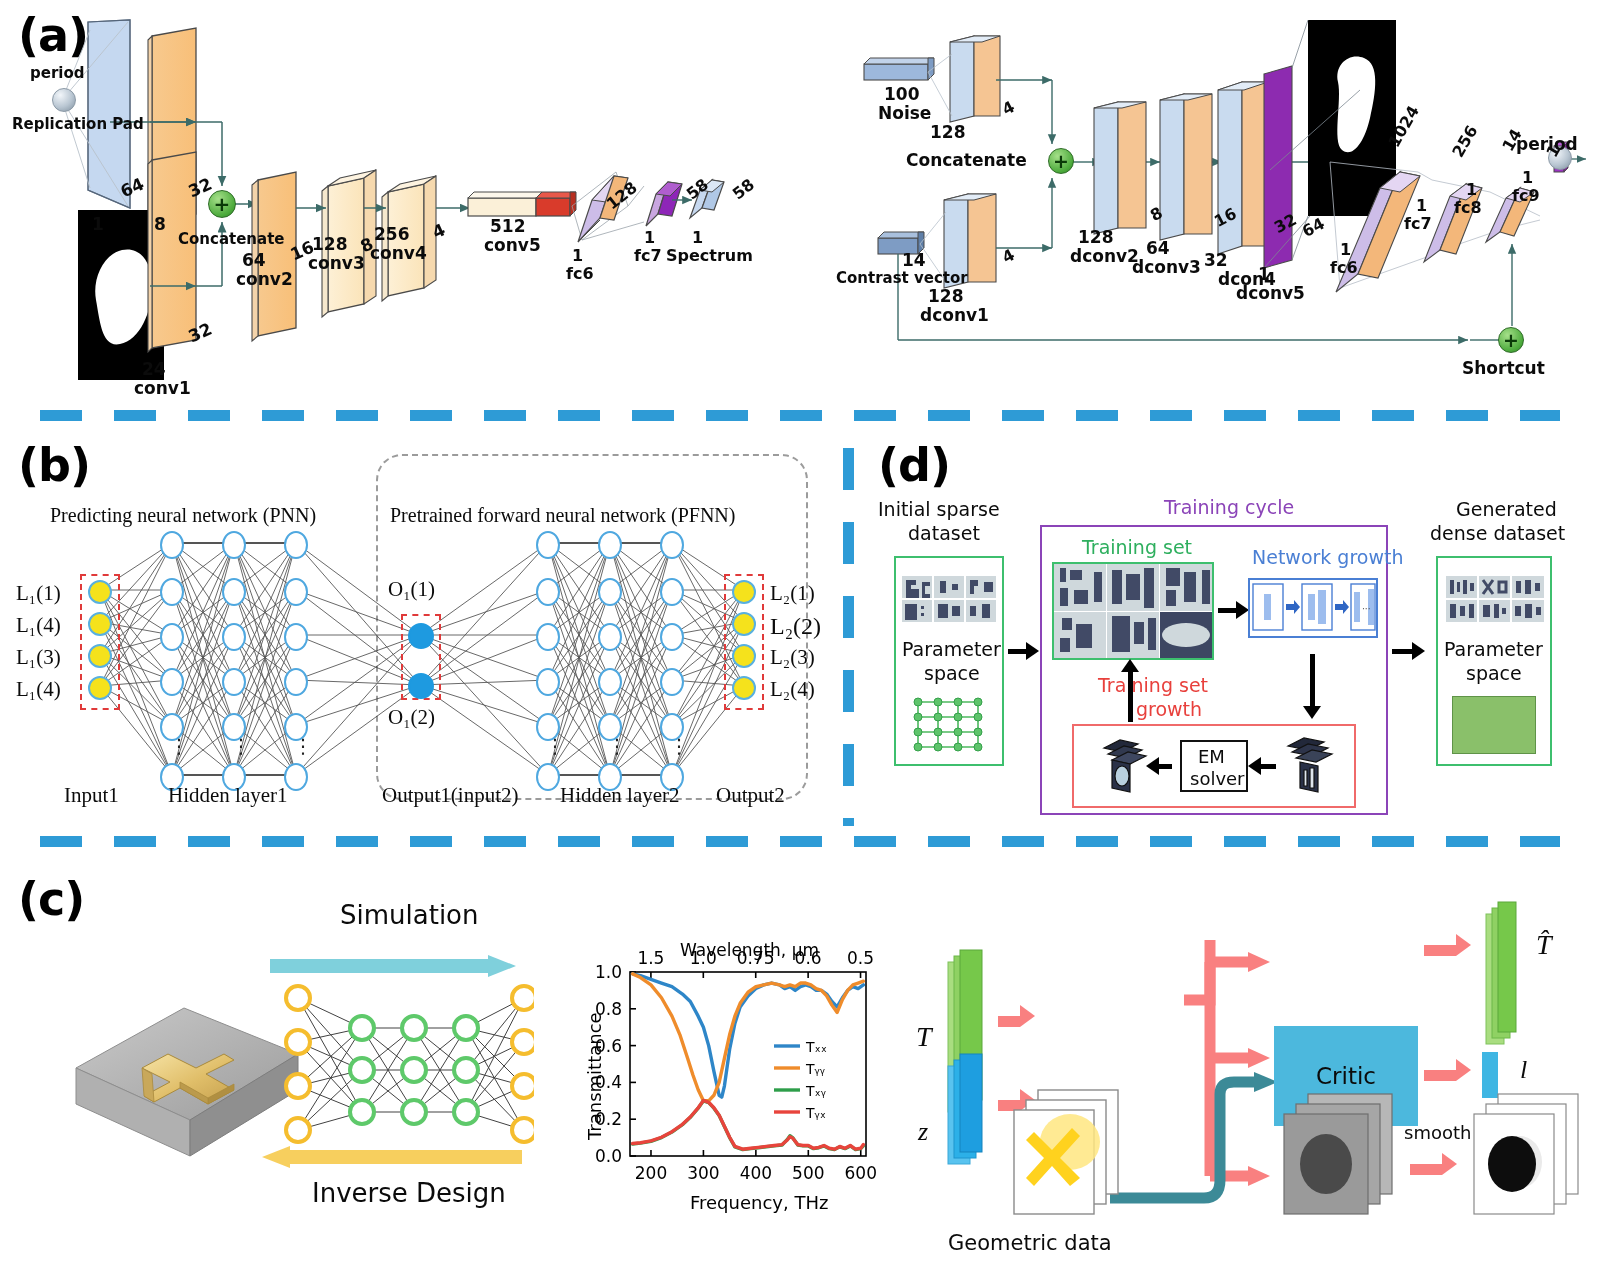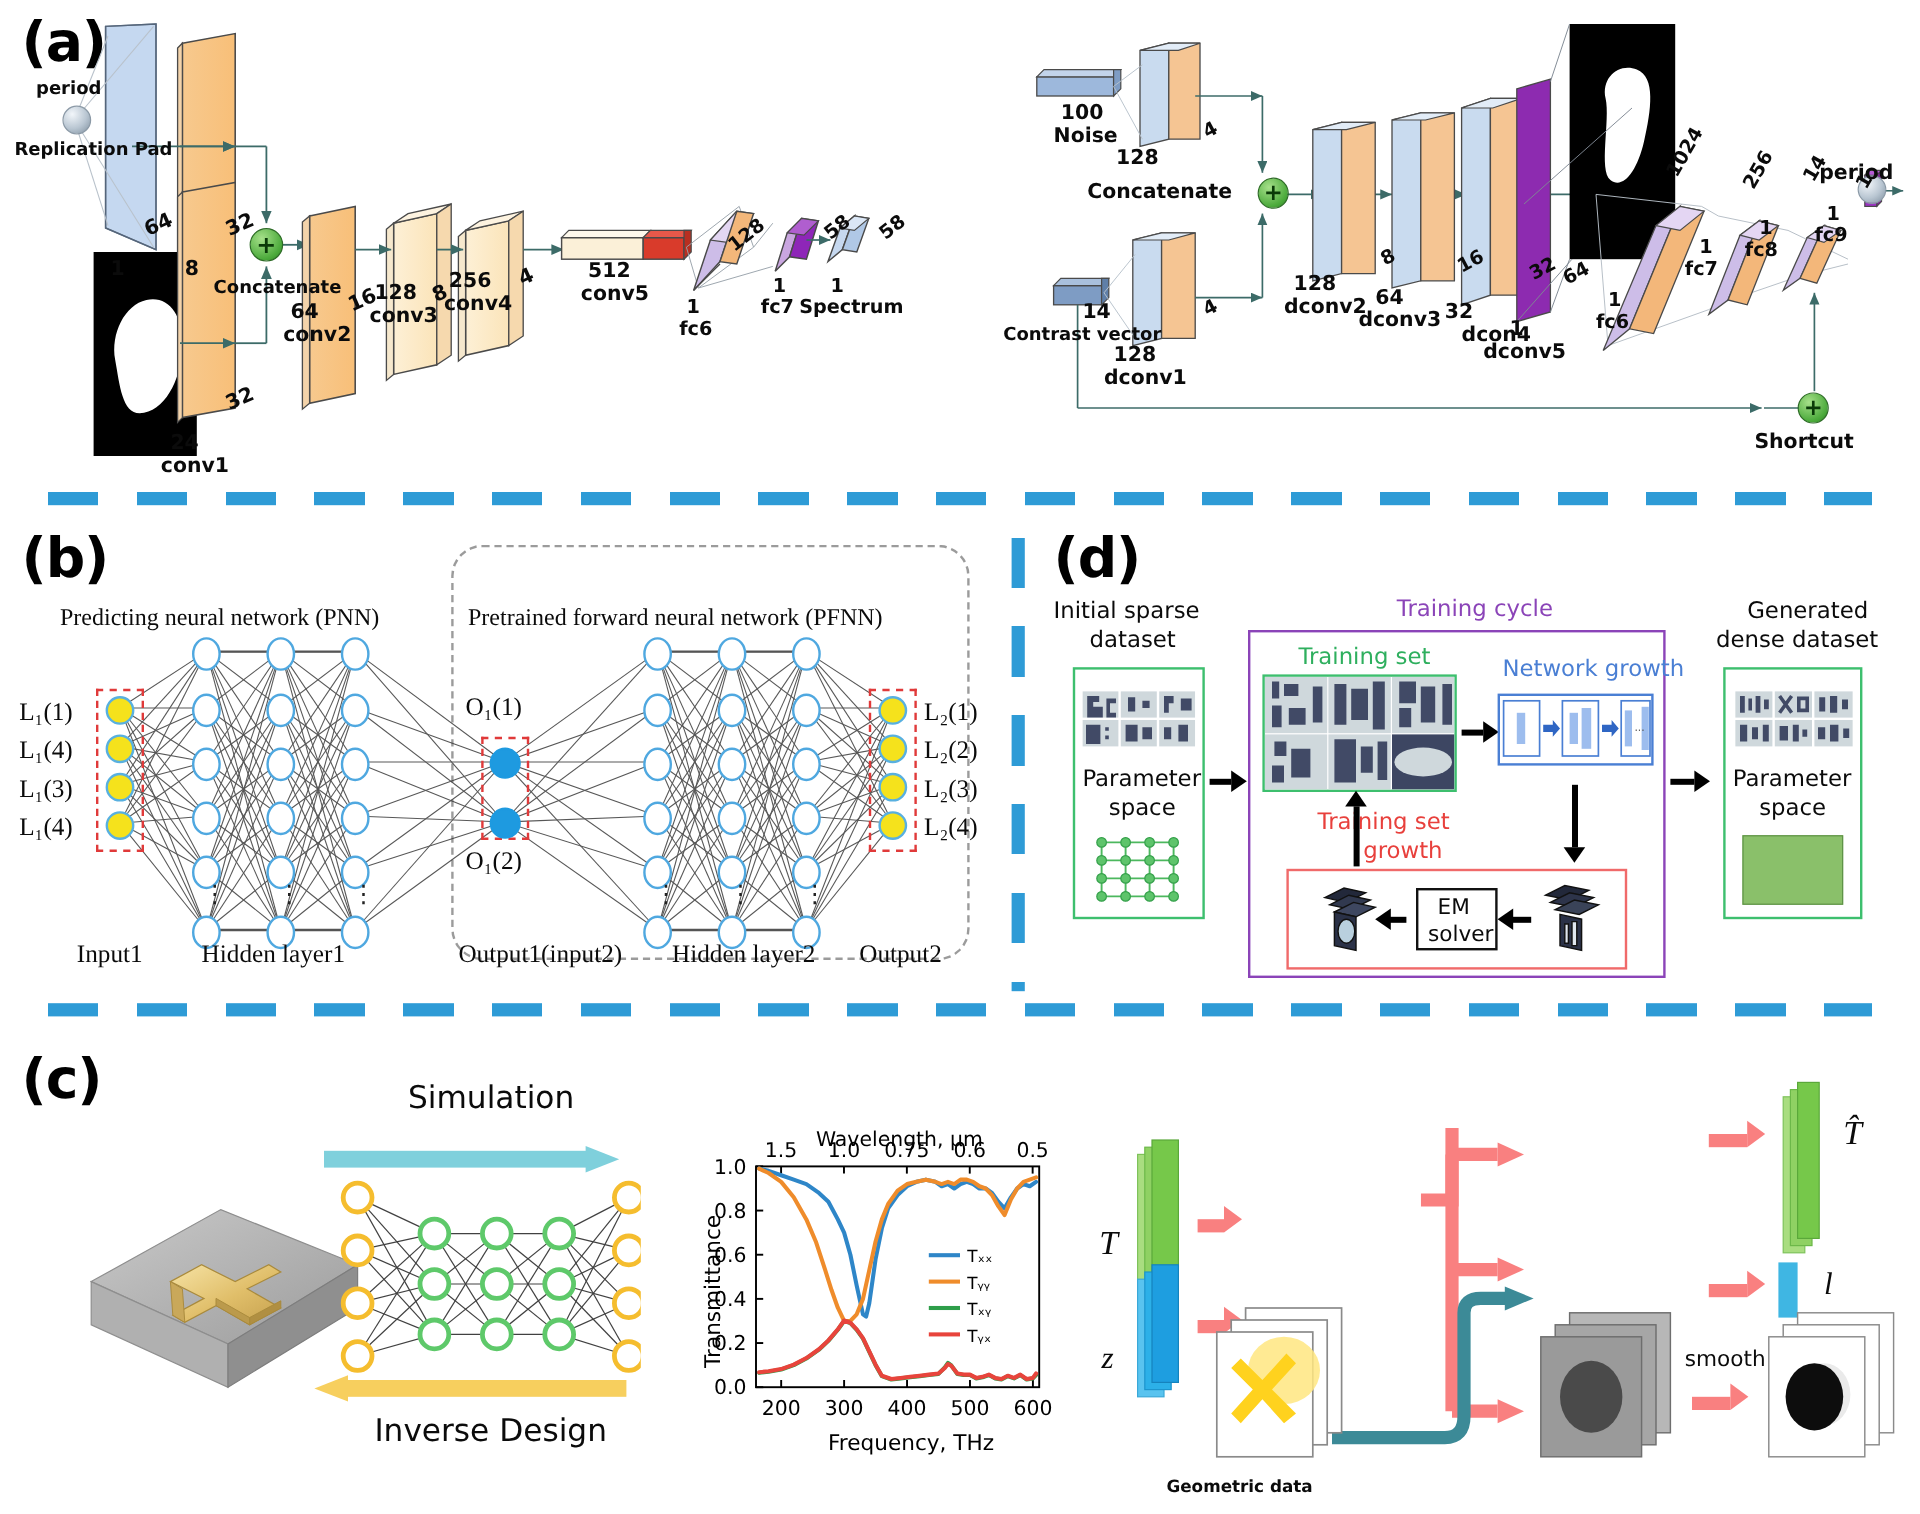--- a/index.html
+++ b/index.html
@@ -700,21 +700,21 @@
 
   <div class="t-serif" style="left:16px; top:582px; font-size:21px;">L₁(1)</div>
   <div class="t-serif" style="left:16px; top:614px; font-size:21px;">L₁(4)</div>
   <div class="t-serif" style="left:16px; top:646px; font-size:21px;">L₁(3)</div>
   <div class="t-serif" style="left:16px; top:678px; font-size:21px;">L₁(4)</div>
 
   <div class="t-serif" style="left:388px; top:578px; font-size:21px;">O₁(1)</div>
   <div class="t-serif" style="left:388px; top:706px; font-size:21px;">O₁(2)</div>
 
   <div class="t-serif" style="left:770px; top:582px; font-size:21px;">L₂(1)</div>
-  <div class="t-serif" style="left:770px; top:614px; font-size:21px;">L₂(2)</div>
+  <div class="t-serif" style="left:770px; top:614px; font-size:24px;">L₂(2)</div>
   <div class="t-serif" style="left:770px; top:646px; font-size:21px;">L₂(3)</div>
   <div class="t-serif" style="left:770px; top:678px; font-size:21px;">L₂(4)</div>
 
   <div class="t-serif" style="left:64px; top:784px; font-size:21px;">Input1</div>
   <div class="t-serif" style="left:168px; top:784px; font-size:21px;">Hidden layer1</div>
   <div class="t-serif" style="left:382px; top:784px; font-size:21px;">Output1(input2)</div>
   <div class="t-serif" style="left:560px; top:784px; font-size:21px;">Hidden layer2</div>
   <div class="t-serif" style="left:716px; top:784px; font-size:21px;">Output2</div>
 
   <div class="panel-letter" style="left:878px; top:438px;">(d)</div>
@@ -1063,20 +1063,23 @@
     <polygon points="64,12 64,32 86,22" fill="#f98080"></polygon>
     <polygon points="64,108 64,128 86,118" fill="#f98080"></polygon>
     <polygon points="64,226 64,246 86,236" fill="#f98080"></polygon>
   </svg>
 
   <svg class="abs" width="200" height="200" style="left:1096px; top:1020px;" xmlns="http://www.w3.org/2000/svg">
     <path d="M14,178 H108 Q124,178 124,160 V74 Q124,62 138,62 H160" stroke="#3c8a97" stroke-width="11" fill="none"></path>
     <polygon points="158,52 158,72 182,62" fill="#3c8a97"></polygon>
   </svg>
 
+  <div class="abs" style="left:1274px; top:1026px; width:144px; height:100px; background:#4cb8dd; display:flex; align-items:center; justify-content:center;">
+    <span class="t" style="position:static; font-size:23px; font-weight:normal;">Critic</span>
+  </div>
 
   <div class="pinkarrow" style="left:1424px; top:945px; width:32px;"></div>
   <div class="pinkarrow-head" style="left:1456px; top:934px;"></div>
   <svg class="abs" width="46" height="160" style="left:1482px; top:900px;" xmlns="http://www.w3.org/2000/svg">
     <rect x="4" y="14" width="18" height="130" fill="#a9dd80" stroke="#7ec25a" stroke-width="1"></rect>
     <rect x="10" y="8" width="18" height="130" fill="#8fd163" stroke="#6cb849" stroke-width="1"></rect>
     <rect x="16" y="2" width="18" height="130" fill="#76c84a" stroke="#5aa83a" stroke-width="1"></rect>
   </svg>
   <div class="t-serif" style="left:1536px; top:930px; font-size:28px; font-style:italic;">T̂</div>
 
@@ -1085,21 +1088,21 @@
   <div class="abs" style="left:1482px; top:1052px; width:16px; height:46px; background:#3fb6e3;"></div>
   <div class="t-serif" style="left:1520px; top:1056px; font-size:26px; font-style:italic;">l</div>
 
   <svg class="abs" width="160" height="140" style="left:1000px; top:1086px;" xmlns="http://www.w3.org/2000/svg">
     <rect x="38" y="4" width="80" height="104" fill="#fff" stroke="#8a8a8a" stroke-width="1.4"></rect>
     <rect x="26" y="14" width="80" height="104" fill="#fff" stroke="#8a8a8a" stroke-width="1.4"></rect>
     <rect x="14" y="24" width="80" height="104" fill="#fff" stroke="#8a8a8a" stroke-width="1.4"></rect>
     <ellipse cx="70" cy="56" rx="30" ry="28" fill="#ffe680" opacity="0.85"></ellipse>
     <path d="M34,46 L52,64 L72,42 L80,50 L60,72 L80,92 L70,100 L52,80 L34,100 L26,92 L44,72 L26,54 Z" fill="#ffd21e"></path>
   </svg>
-  <div class="t" style="left:972px; top:1232px; font-size:14px; font-weight:bold;">Geometric data</div>
+  <div class="t" style="left:948px; top:1232px; font-size:21px; font-weight:normal;">Geometric data</div>
 
   <svg class="abs" width="160" height="140" style="left:1272px; top:1092px;" xmlns="http://www.w3.org/2000/svg">
     <rect x="36" y="2" width="84" height="100" fill="#b7b7b7" stroke="#6e6e6e" stroke-width="1.2"></rect>
     <rect x="24" y="12" width="84" height="100" fill="#a6a6a6" stroke="#6e6e6e" stroke-width="1.2"></rect>
     <rect x="12" y="22" width="84" height="100" fill="#9a9a9a" stroke="#6e6e6e" stroke-width="1.2"></rect>
     <ellipse cx="54" cy="72" rx="26" ry="30" fill="#4a4a4a"></ellipse>
   </svg>
   <div class="pinkarrow" style="left:1410px; top:1164px; width:32px;"></div>
   <div class="pinkarrow-head" style="left:1442px; top:1153px;"></div>
   <div class="t" style="left:1404px; top:1124px; font-size:18px; font-weight:normal;">smooth</div>

